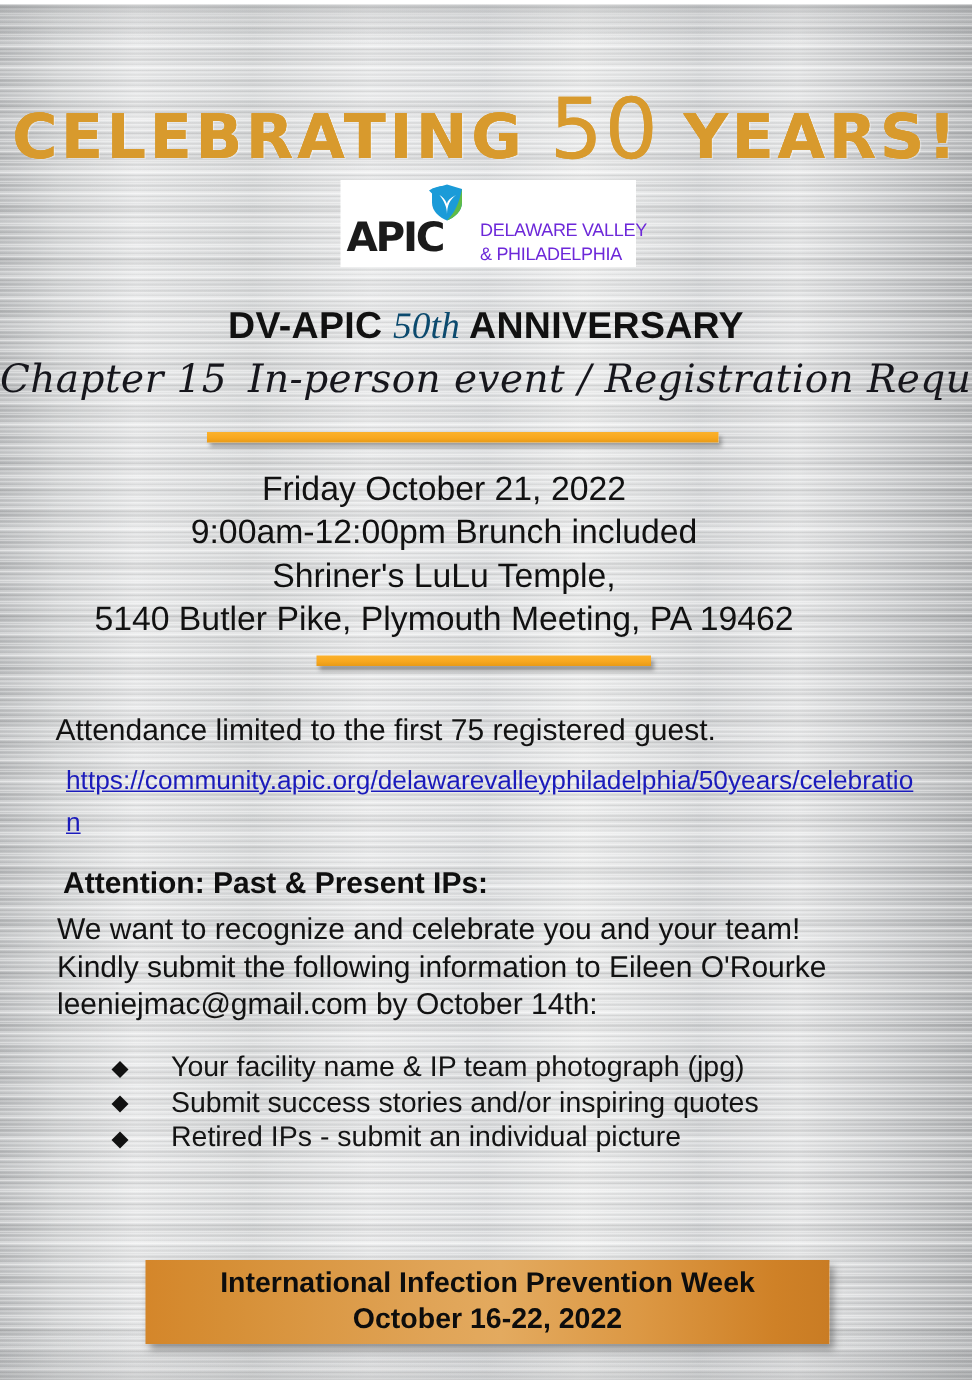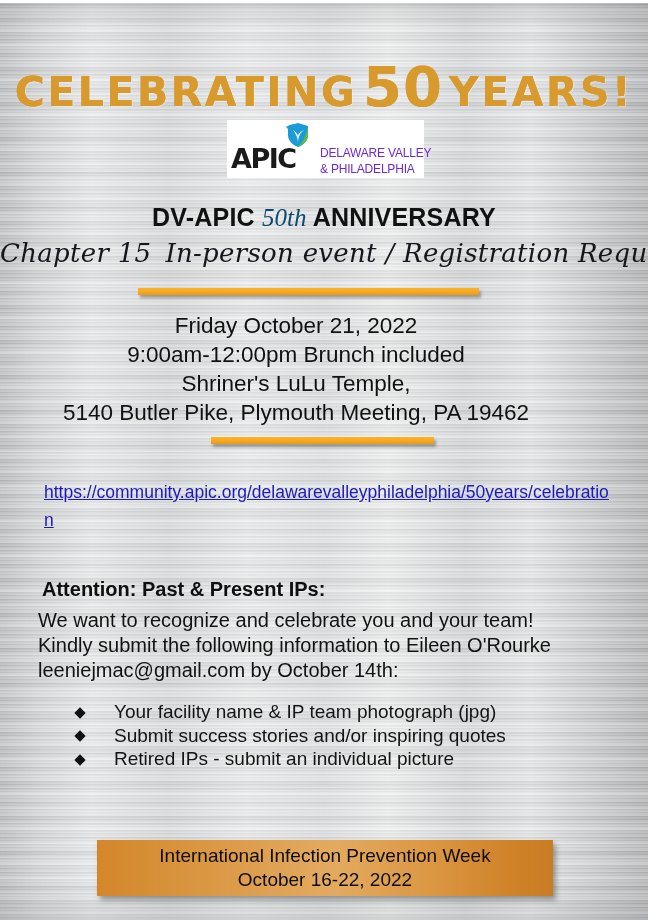--- a/index.html
+++ b/index.html
@@ -91,26 +91,26 @@
     letter-spacing: 2.5px;
     color: #d89a2d;
     -webkit-text-stroke: 0px;
     text-shadow:
        0 0 0 #d89a2d,
        1px 1px 0 rgba(255,255,255,0.35);
     vertical-align: baseline;
   }
   .headline .hl-fifty {
     font-family: "DejaVu Sans", sans-serif;
-    font-weight: bold;
+    font-weight: normal;
     font-size: 56px;
     letter-spacing: 1px;
     color: #d89a2d;
     vertical-align: baseline;
-    margin: 0 6px;
+    margin: 0 16px;
   }
   
   .hl-word, .hl-fifty {
     background-image: linear-gradient(#d89a2d, #d89a2d);
     -webkit-background-clip: text;
   }
 
   
   .logo-box {
     position: absolute;
@@ -308,21 +308,21 @@
        #c97c24 100%);
     box-shadow: 3px 4px 5px rgba(60,60,60,0.45);
     display: flex;
     flex-direction: column;
     align-items: center;
     justify-content: center;
     box-sizing: border-box;
   }
   .footer-line {
     font-family: "Liberation Sans", sans-serif;
-    font-weight: normal;
+    font-weight: bold;
     font-size: 19px;
     color: #0d0d0d;
     line-height: 24px;
     white-space: nowrap;
   }
 </style>
 </head>
 <body>
 
 <div class="flyer">
@@ -367,20 +367,21 @@
     <div class="details">
       <div>Friday October 21, 2022</div>
       <div>9:00am-12:00pm Brunch included</div>
       <div>Shriner's LuLu Temple,</div>
       <div>5140 Butler Pike, Plymouth Meeting, PA 19462</div>
     </div>
 
     <div class="bar bar-2"></div>
 
     <div class="reg">
+      <div>Attendance limited to the first 75 registered guest.</div>
       <a class="reg-link" href="#">https://community.apic.org/delawarevalleyphiladelphia/50years/celebration</a>
     </div>
 
     <div class="attn-head">Attention: Past &amp; Present IPs:</div>
     <div class="attn-body">
       <div>We want to recognize and celebrate you and your team!</div>
       <div>Kindly submit the following information to Eileen O'Rourke</div>
       <div>leeniejmac@gmail.com by October 14th:</div>
     </div>
 

